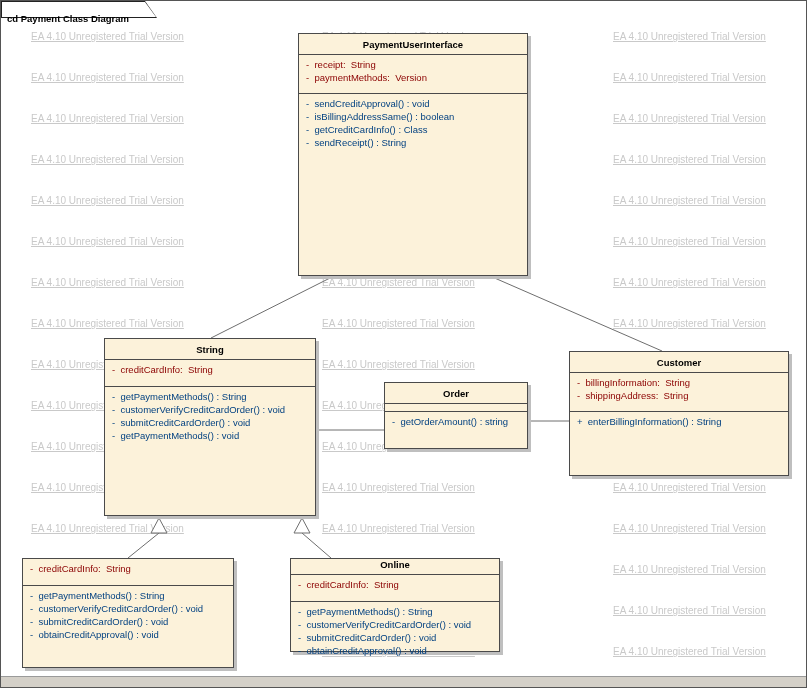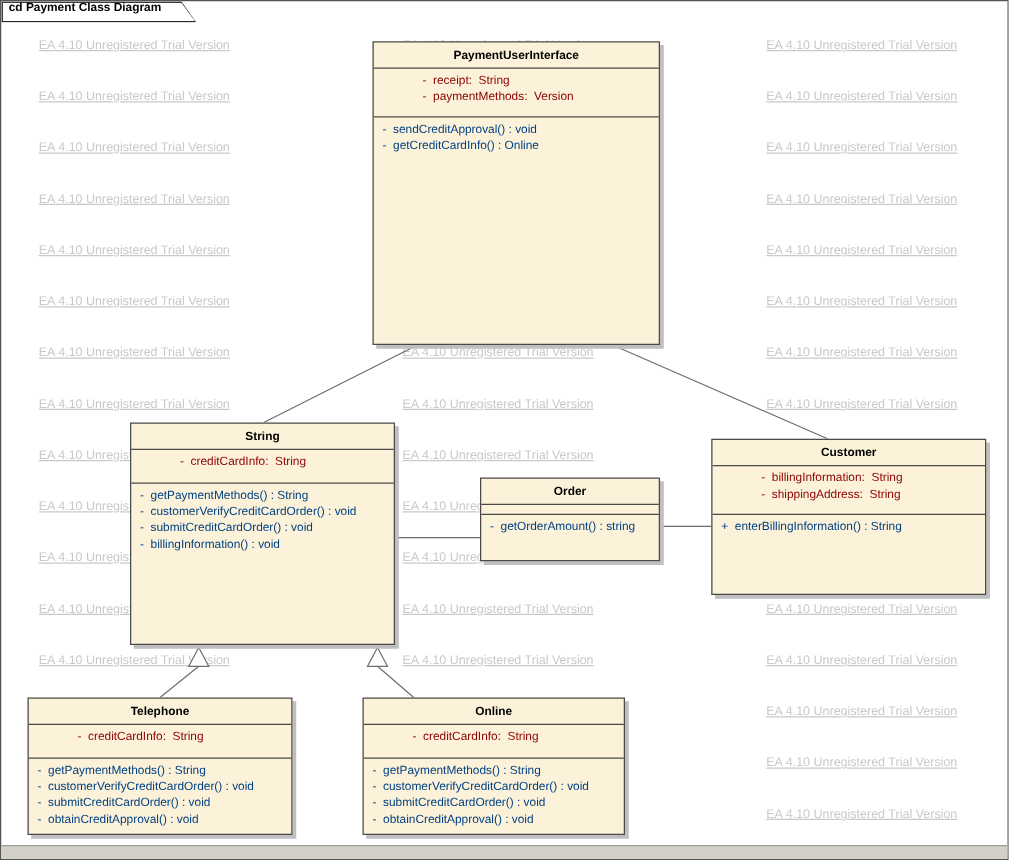--- a/index.html
+++ b/index.html
@@ -21,30 +21,30 @@
 
   
   #connector-layer{position:absolute;left:0;top:0;z-index:1;}
 
   
   .diagram-tab{position:absolute;left:0;top:0;width:156px;height:17px;z-index:5;}
   .tab-outer{position:absolute;inset:0;background:#222;
     clip-path:polygon(0 0,calc(100% - 12px) 0,100% 100%,0 100%);}
   .tab-inner{position:absolute;left:1px;top:1px;right:1px;bottom:1px;background:#fff;
     clip-path:polygon(0 0,calc(100% - 11px) 0,100% 100%,0 100%);}
-  .tab-label{position:absolute;left:6px;top:0;font-size:9.5px;font-weight:700;color:#000;
+  .tab-label{position:absolute;left:6px;top:12px;font-size:9.5px;font-weight:700;color:#000;
     white-space:nowrap;z-index:2;}
 
   
   .uml-class{position:absolute;z-index:2;display:flex;flex-direction:column;
     background:var(--class-fill);border:1px solid var(--class-border);
     box-shadow:3px 3px 0 #BFBFBF;font-size:9.5px;}
   .cls-title{flex:none;height:21px;line-height:21px;text-align:center;font-weight:700;
     font-size:9.5px;color:#000;border-bottom:1px solid var(--class-border);}
-  .cls-attrs{flex:none;border-bottom:1px solid var(--class-border);padding-top:3px;padding-left:32px;}
+  .cls-attrs{flex:none;border-bottom:1px solid var(--class-border);padding-top:3px;}
   .cls-attrs.empty{padding-top:0;}
   .cls-methods{flex:1;padding-top:3px;}
   .member{line-height:13px;padding-left:7px;white-space:pre;overflow:hidden;}
   .member.attr{color:var(--attr-color);}
   .member.method{color:var(--op-color);}
 
   
   .bottom-strip{position:absolute;left:0;right:0;bottom:0;height:11px;z-index:4;
     background:#D4D0C8;border-top:1px solid #9A9A9A;}
 </style>
@@ -122,34 +122,36 @@
   </div>
 
   <div class="uml-class" style="left:297px;top:32px;width:230px;height:243px;">
     <div class="cls-title">PaymentUserInterface</div>
     <div class="cls-attrs" style="height:39px;">
       <div class="member attr">-  receipt:  String</div>
       <div class="member attr">-  paymentMethods:  Version</div>
     </div>
     <div class="cls-methods">
       <div class="member method">-  sendCreditApproval() : void</div>
-      <div class="member method">-  getCreditCardInfo() : Online</div>
+      <div class="member method">-  isBillingAddressSame() : boolean</div>
+      <div class="member method">-  getCreditCardInfo() : Class</div>
+      <div class="member method">-  sendReceipt() : String</div>
     </div>
   </div>
 
   <div class="uml-class" style="left:103px;top:337px;width:212px;height:178px;">
     <div class="cls-title">String</div>
     <div class="cls-attrs" style="height:27px;">
       <div class="member attr">-  creditCardInfo:  String</div>
     </div>
     <div class="cls-methods">
       <div class="member method">-  getPaymentMethods() : String</div>
       <div class="member method">-  customerVerifyCreditCardOrder() : void</div>
       <div class="member method">-  submitCreditCardOrder() : void</div>
-      <div class="member method">-  billingInformation() : void</div>
+      <div class="member method">-  getPaymentMethods() : void</div>
     </div>
   </div>
 
   <div class="uml-class" style="left:383px;top:381px;width:144px;height:67px;">
     <div class="cls-title">Order</div>
     <div class="cls-attrs empty" style="height:8px;"></div>
     <div class="cls-methods">
       <div class="member method">-  getOrderAmount() : string</div>
     </div>
   </div>
@@ -159,33 +161,32 @@
     <div class="cls-attrs" style="height:39px;">
       <div class="member attr">-  billingInformation:  String</div>
       <div class="member attr">-  shippingAddress:  String</div>
     </div>
     <div class="cls-methods">
       <div class="member method">+  enterBillingInformation() : String</div>
     </div>
   </div>
 
   <div class="uml-class" style="left:21px;top:557px;width:212px;height:110px;">
-    <div class="cls-title">Telephone</div>
     <div class="cls-attrs" style="height:27px;">
       <div class="member attr">-  creditCardInfo:  String</div>
     </div>
     <div class="cls-methods">
       <div class="member method">-  getPaymentMethods() : String</div>
       <div class="member method">-  customerVerifyCreditCardOrder() : void</div>
       <div class="member method">-  submitCreditCardOrder() : void</div>
       <div class="member method">-  obtainCreditApproval() : void</div>
     </div>
   </div>
 
-  <div class="uml-class" style="left:289px;top:557px;width:210px;height:110px;justify-content:center;">
+  <div class="uml-class" style="left:289px;top:557px;width:210px;height:94px;justify-content:center;">
     <div class="cls-title">Online</div>
     <div class="cls-attrs" style="height:27px;">
       <div class="member attr">-  creditCardInfo:  String</div>
     </div>
     <div class="cls-methods">
       <div class="member method">-  getPaymentMethods() : String</div>
       <div class="member method">-  customerVerifyCreditCardOrder() : void</div>
       <div class="member method">-  submitCreditCardOrder() : void</div>
       <div class="member method">-  obtainCreditApproval() : void</div>
     </div>

